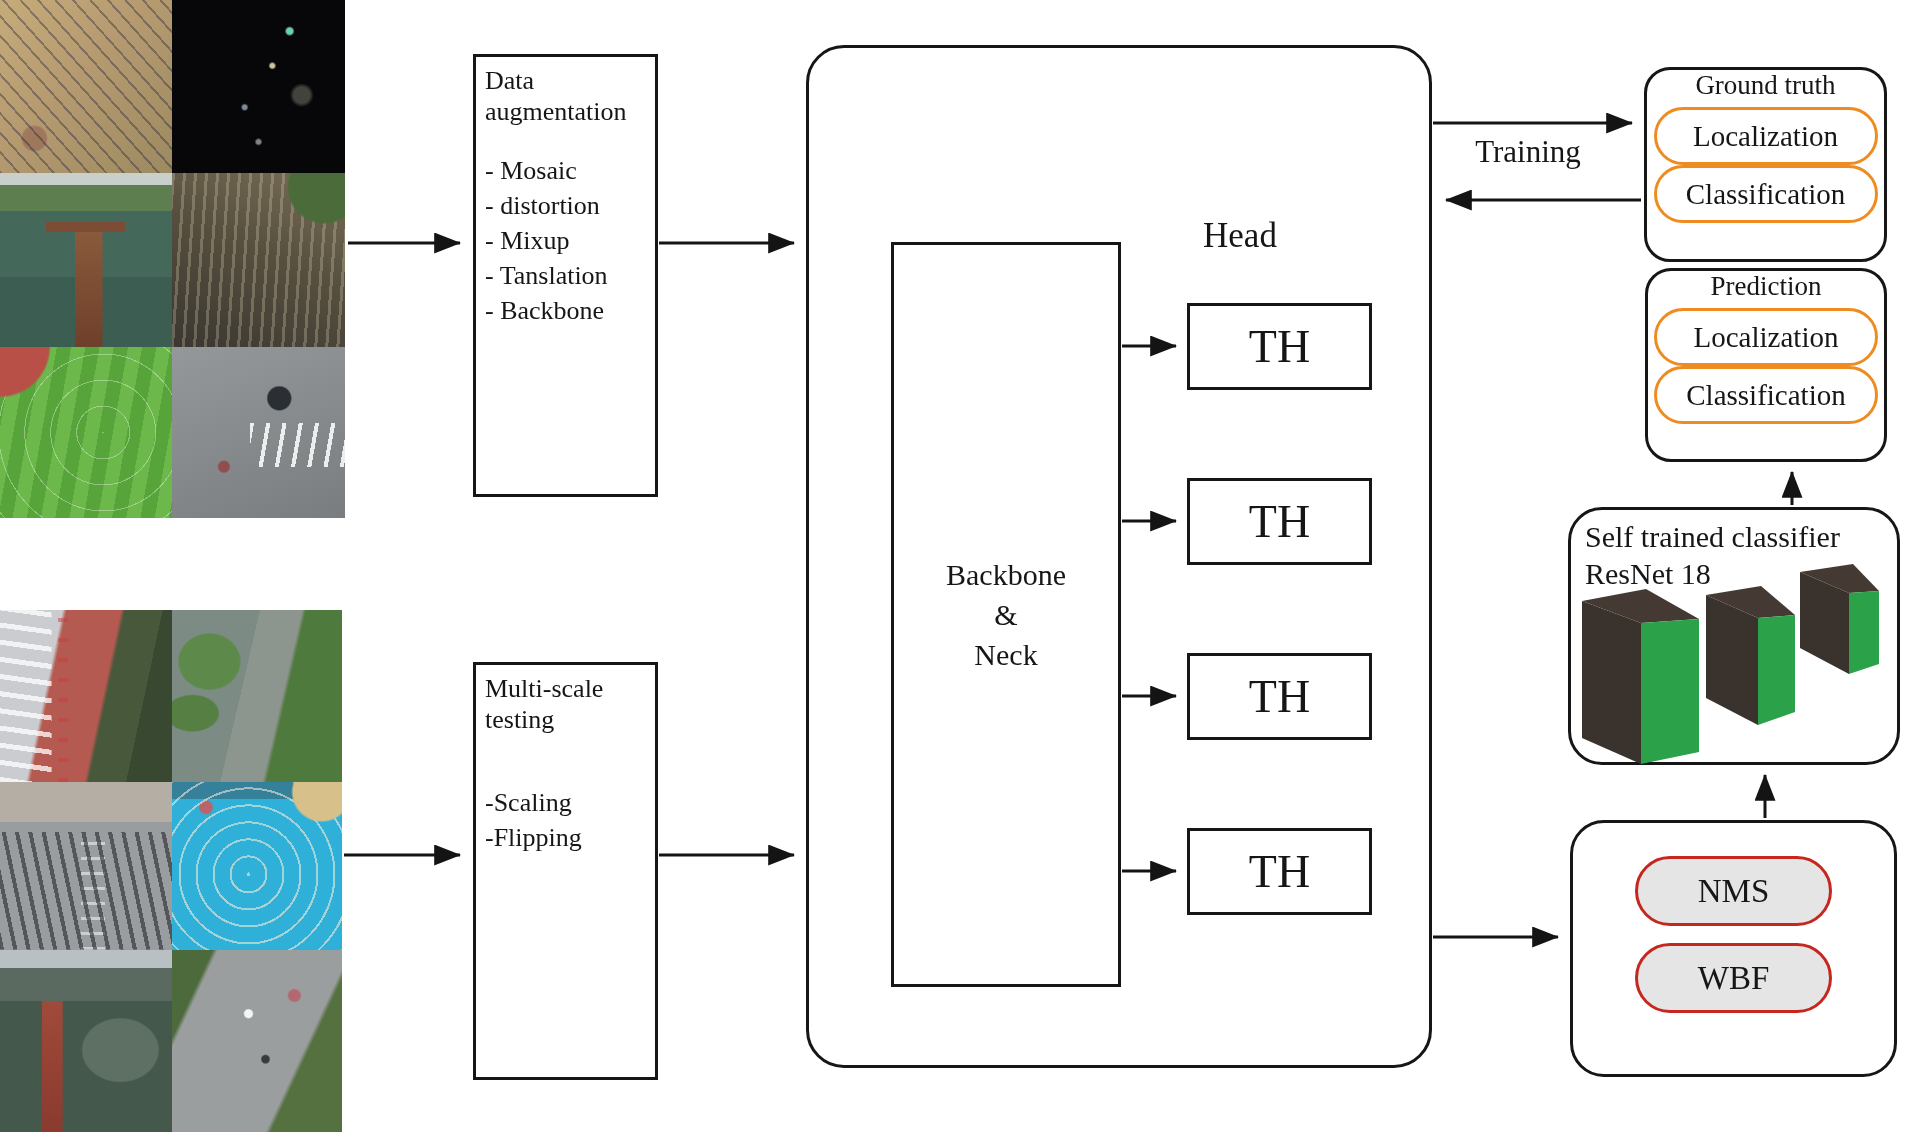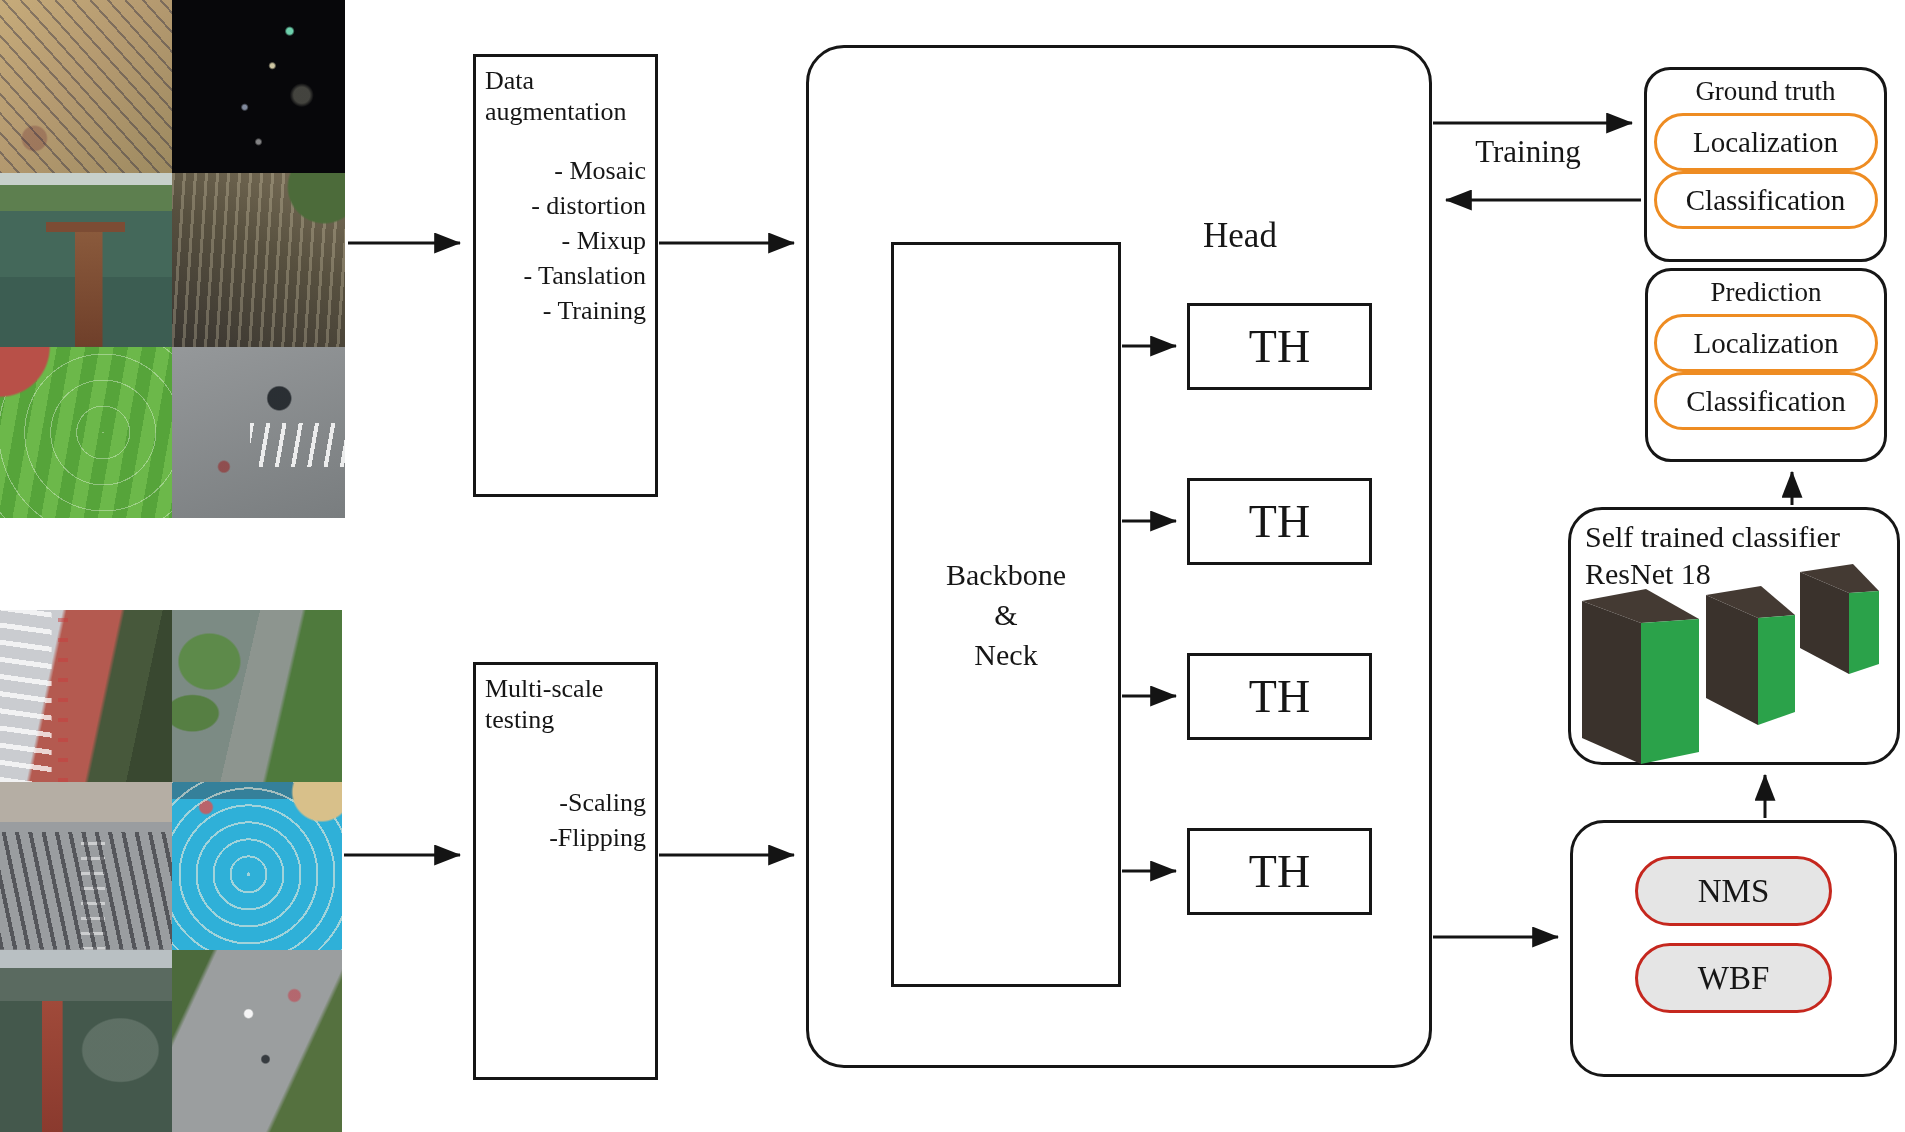--- a/index.html
+++ b/index.html
@@ -63,35 +63,35 @@
      radial-gradient(circle at 55% 60%,rgba(30,35,40,.8) 0 2.5%,transparent 3.5%),
      radial-gradient(circle at 72% 25%,rgba(190,80,90,.7) 0 3%,transparent 4%);}
 
   
   .box{position:absolute;box-sizing:border-box;background:#ffffff;border:3px solid #161616;}
   #box-aug{left:473px;top:54px;width:185px;height:443px;padding:8px 9px;}
   #box-ms{left:473px;top:662px;width:185px;height:418px;padding:8px 9px;}
   .small-title{font-size:26px;line-height:31px;}
   .small-list{margin-top:26px;font-size:26px;line-height:35px;}
   #box-ms .small-list{margin-top:50px;}
-  .small-list span{display:block;text-align:right;}
+  .small-list span{display:block;}
 
   #box-main{left:806px;top:45px;width:626px;height:1023px;border-radius:38px;}
   #main-title{position:absolute;left:790px;top:138px;width:600px;text-align:center;
               font-size:46px;letter-spacing:1px;}
   #head-label{position:absolute;left:1165px;top:216px;width:150px;text-align:center;font-size:35px;}
   #box-backbone{left:891px;top:242px;width:230px;height:745px;display:flex;align-items:center;
                 justify-content:center;text-align:center;font-size:30px;line-height:40px;}
   .th-box{left:1187px;width:185px;height:87px;display:flex;align-items:center;justify-content:center;
           font-size:46px;}
 
   #training-label{position:absolute;left:1448px;top:134px;width:160px;text-align:center;font-size:31px;}
 
   .pill-box{display:flex;flex-direction:column;align-items:center;}
-  .pill-box .ptitle{font-size:27px;line-height:30px;margin-top:6px;}
+  .pill-box .ptitle{font-size:27px;line-height:30px;}
   .pill{box-sizing:border-box;width:224px;height:58px;border:3px solid #ee8c22;border-radius:30px;
         display:flex;align-items:center;justify-content:center;font-size:29px;background:#fff;}
   #box-gt{left:1644px;top:67px;width:243px;height:195px;border-radius:26px;}
   #box-gt .pill:nth-of-type(1){margin-top:14px;}
   #box-gt .pill:nth-of-type(2){margin-top:7px;}
   #box-pred{left:1645px;top:268px;width:242px;height:194px;border-radius:26px;}
   #box-pred .pill:nth-of-type(1){margin-top:16px;}
   #box-pred .pill:nth-of-type(2){margin-top:7px;}
 
   #box-cls{left:1568px;top:507px;width:332px;height:258px;border-radius:34px;padding:8px 0 0 14px;}
@@ -129,21 +129,21 @@
     <div class="tile t-curve" style="left:172px;top:950px;width:170px;height:182px;"></div>
   </div>
 
   <div class="box" id="box-aug">
     <div class="small-title">Data augmentation</div>
     <div class="small-list">
       <span>- Mosaic</span>
       <span>- distortion</span>
       <span>- Mixup</span>
       <span>- Tanslation</span>
-      <span>- Training</span>
+      <span>- Backbone</span>
     </div>
   </div>
 
   <div class="box" id="box-ms">
     <div class="small-title">Multi-scale testing</div>
     <div class="small-list">
       <span>-Scaling</span>
       <span>-Flipping</span>
     </div>
   </div>

